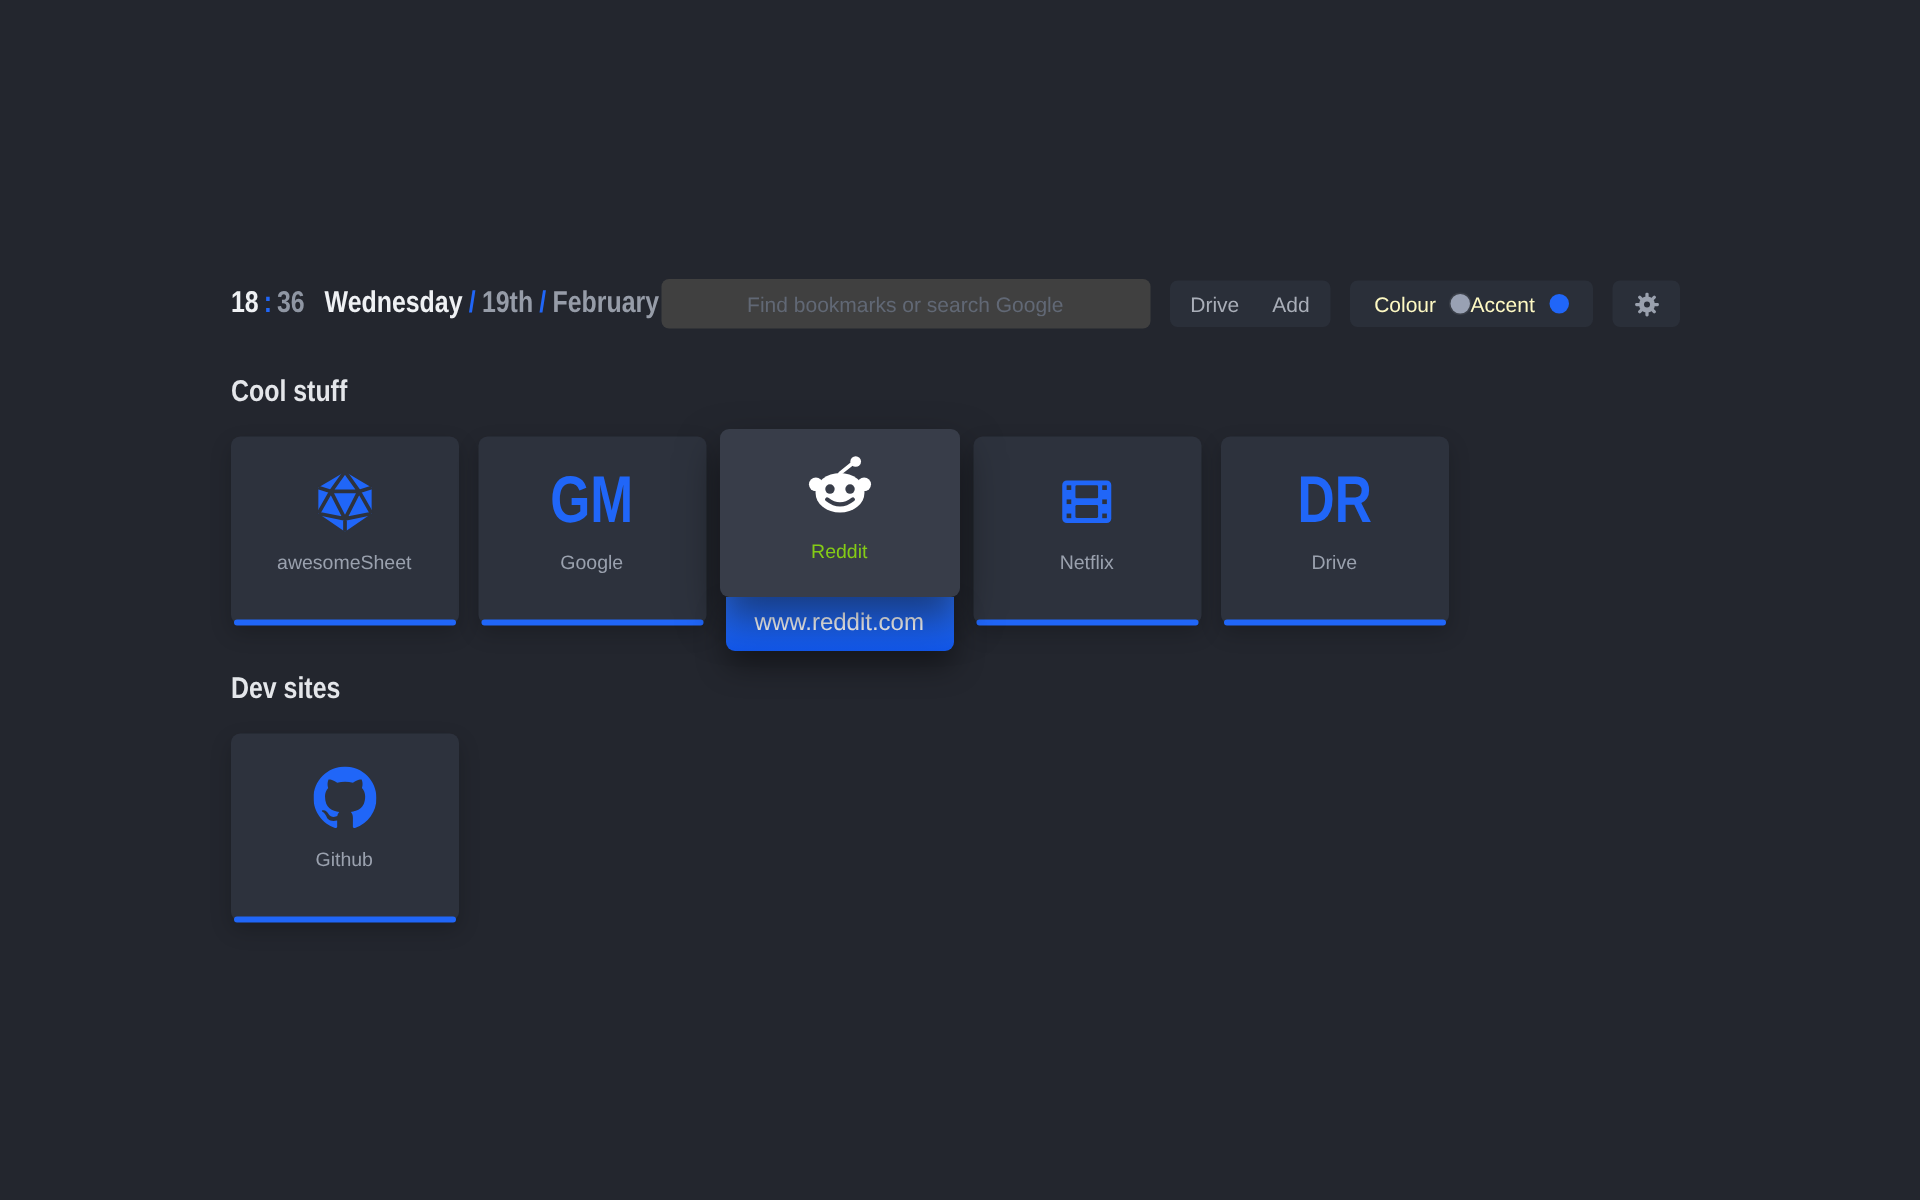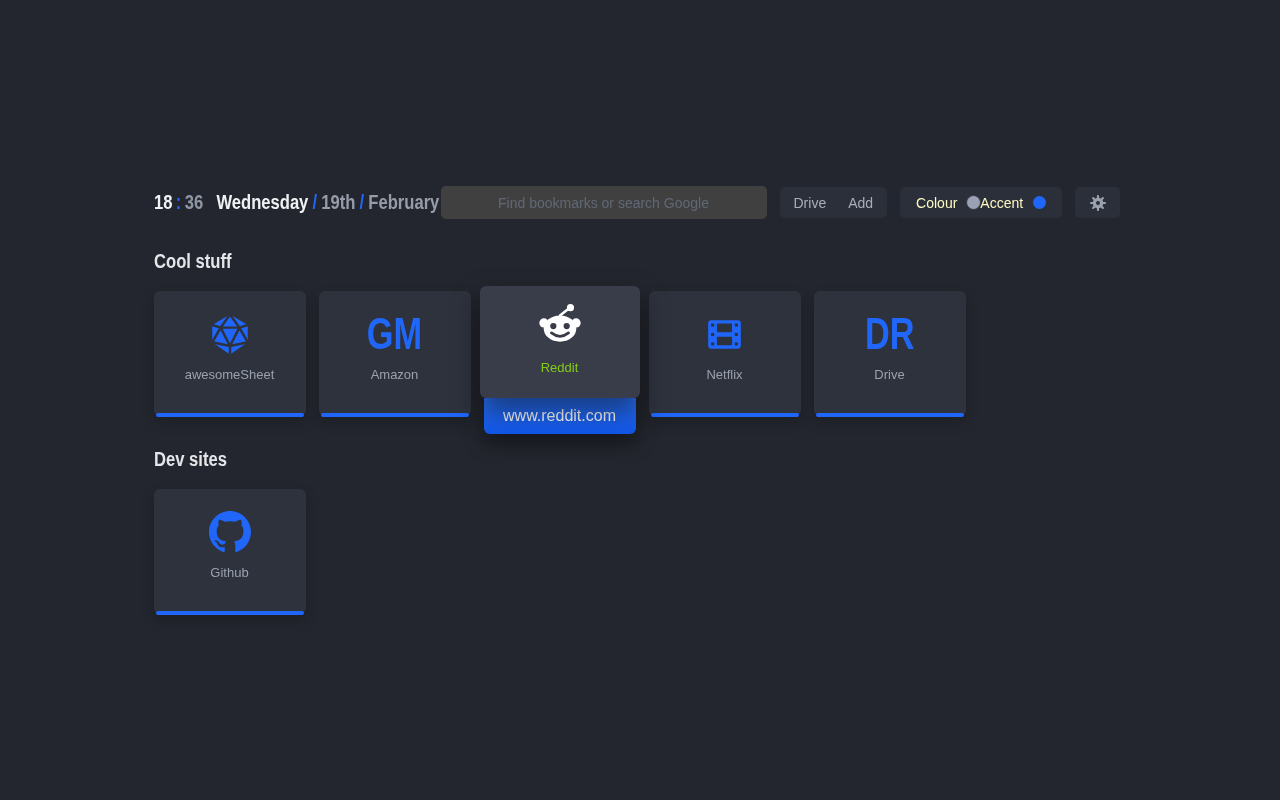--- a/index.html
+++ b/index.html
@@ -159,21 +159,21 @@
           </svg>
         </span>
         <span class="card-label">awesomeSheet</span>
       </a>
 
 
       <a class="card">
         <span class="icon-box">
           <span class="initials">GM</span>
         </span>
-        <span class="card-label">Amazon</span>
+        <span class="card-label">Google</span>
       </a>
 
       <div class="cell">
         <a class="card hover-card">
           <span class="icon-box">
             <svg width="52" height="46" viewBox="0 0 48 44">
               <path d="M24,13 L32.5,6.2" stroke="#FFFFFF" stroke-width="2.4" stroke-linecap="round" fill="none"></path>
               <circle cx="34" cy="5.4" r="3.4" fill="#FFFFFF"></circle>
               <circle cx="8.6" cy="20" r="4.4" fill="#FFFFFF"></circle>
               <circle cx="39.4" cy="20" r="4.4" fill="#FFFFFF"></circle>

